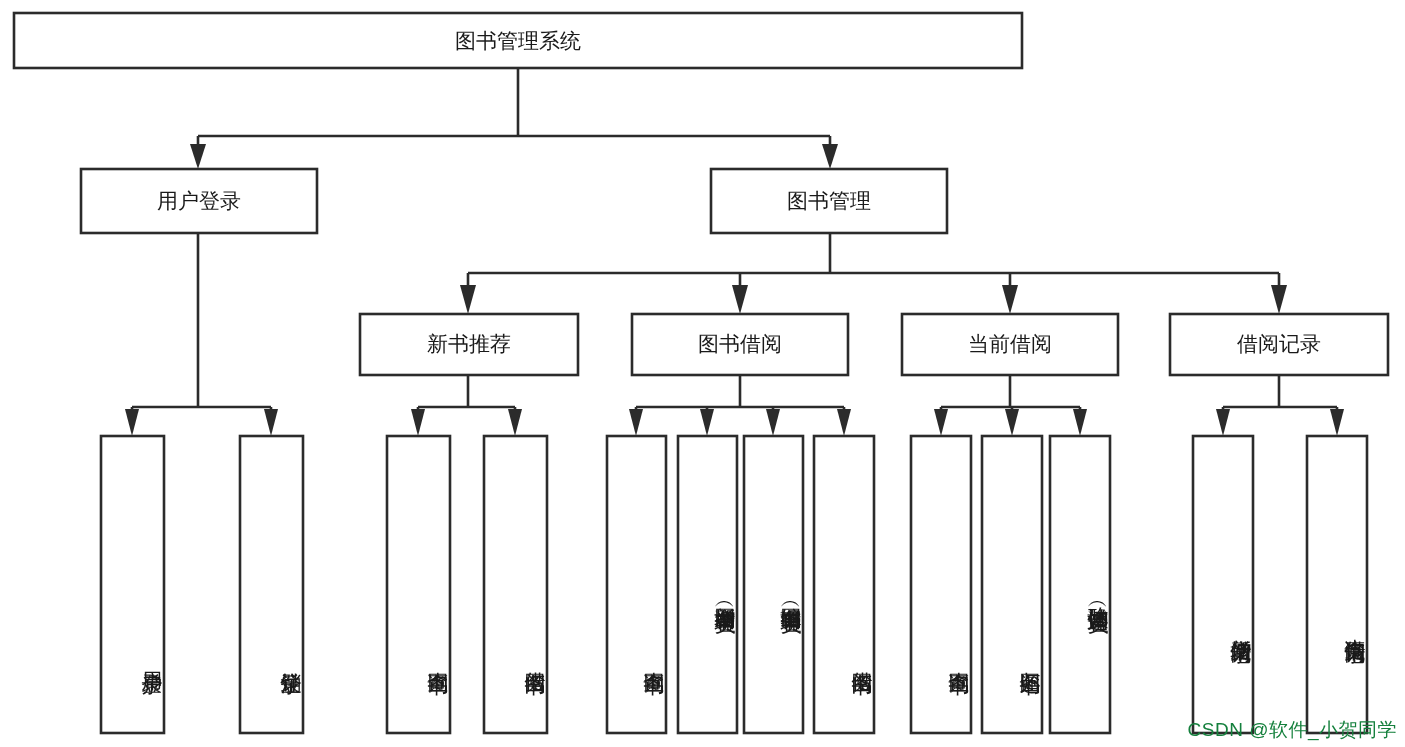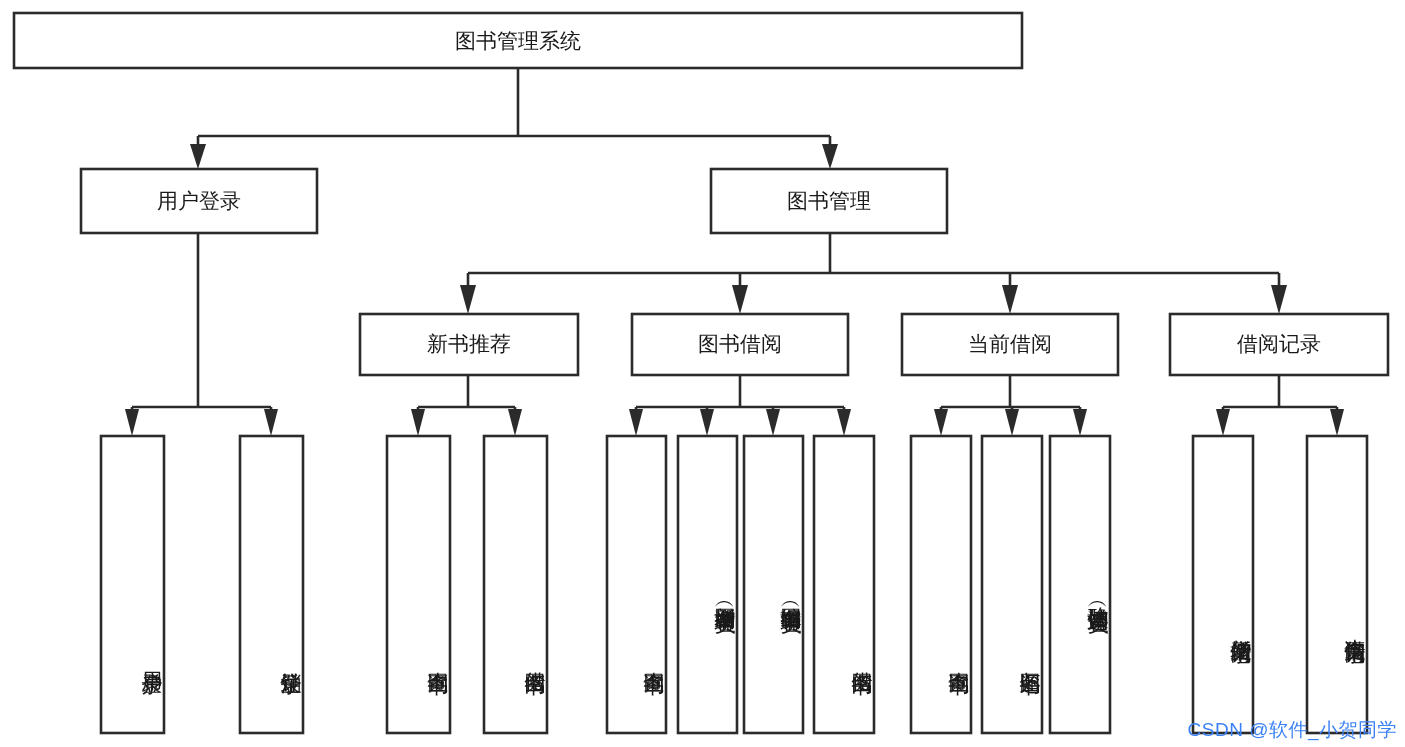--- a/index.html
+++ b/index.html
@@ -64,21 +64,21 @@
     letter-spacing: 1px;
     white-space: nowrap;
     pointer-events: none;
   }
   .watermark {
     position: absolute;
     right: 8px;
     bottom: 4px;
     font-family: "Liberation Sans", "DejaVu Sans", sans-serif;
     font-size: 19px;
-    color: #3b82f6;
+    color: #15803d;
     letter-spacing: 0.5px;
     white-space: nowrap;
   }
 </style>
 </head>
 <body>
 
 <div id="diagram-root">
 
   <svg class="flow" viewBox="0 0 1405 747">

